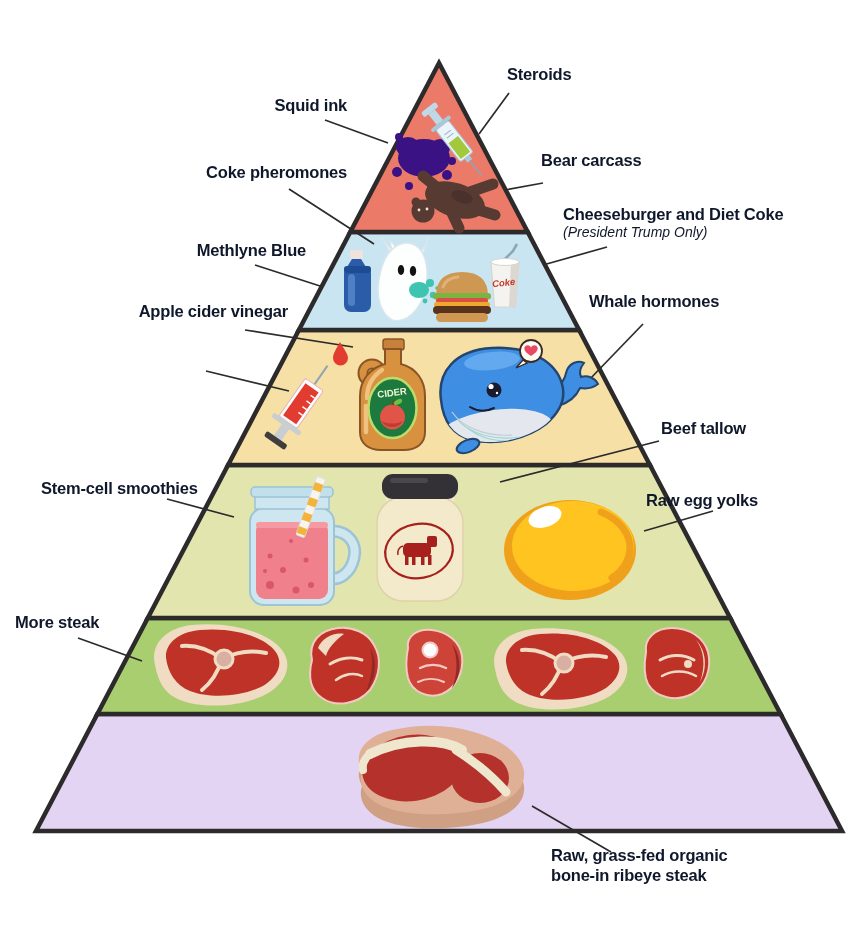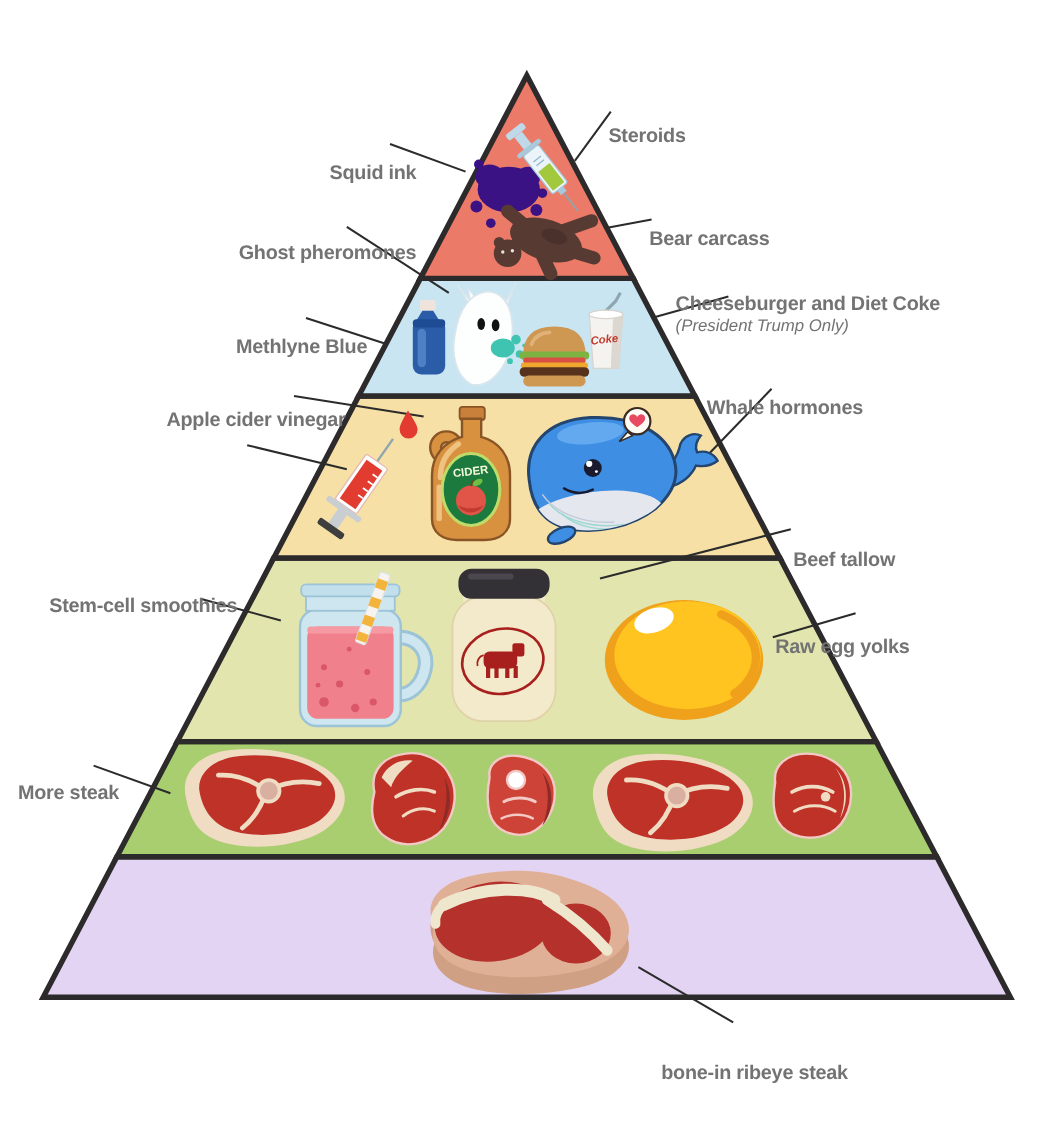--- a/index.html
+++ b/index.html
@@ -1,20 +1,20 @@
 <!DOCTYPE html>
 <html><head>
 <meta charset="utf-8">
 <style>
   html,body{margin:0;padding:0;background:#ffffff;}
   #stage{position:relative;width:864px;height:950px;background:#ffffff;overflow:hidden;
          font-family:"Liberation Sans",sans-serif;}
   #pyramid-svg{position:absolute;left:0;top:0;}
-  .lbl{position:absolute;font-weight:bold;font-size:16.5px;color:#737373;
-       line-height:1.24;white-space:nowrap;letter-spacing:-0.2px;margin-top:39px;}
+  .lbl{position:absolute;font-weight:bold;font-size:16.5px;color:#0f172a;
+       line-height:1.24;white-space:nowrap;letter-spacing:-0.2px;}
   .lbl.right{text-align:right;}
   .sub{font-size:14px;font-style:italic;font-weight:400;letter-spacing:0;}
 </style>
 </head>
 <body>
 
 <div id="stage">
 
 <svg id="pyramid-svg" width="864" height="950" viewBox="0 0 864 950">
 
@@ -319,29 +319,30 @@
       <path d="M 370 754 C 402 738 442 738 462 750" stroke-width="10"></path>
       <path d="M 456 750 C 472 760 492 776 506 792" stroke-width="9"></path>
       <path d="M 370 754 C 365 758 362 764 363 770" stroke-width="8"></path>
     </g>
   </g>
 </svg>
 
 <div class="lbl" style="left:507px;top:64px;"><span>Steroids</span></div>
 <div class="lbl right" style="right:517px;top:95px;text-align:center;"><span>Squid ink</span></div>
 <div class="lbl" style="left:541px;top:150px;"><span>Bear carcass</span></div>
-<div class="lbl right" style="right:517px;top:162px;"><span>Ghost pheromones</span></div>
+<div class="lbl right" style="right:517px;top:162px;"><span>Coke pheromones</span></div>
 <div class="lbl" style="left:563px;top:204px;">
   <div>Cheeseburger and Diet Coke</div>
   <div class="sub">(President Trump Only)</div>
 </div>
 <div class="lbl right" style="right:558px;top:240px;"><span>Methlyne Blue</span></div>
 <div class="lbl right" style="right:576px;top:301px;"><span>Apple cider vinegar</span></div>
 <div class="lbl" style="left:589px;top:291px;"><span>Whale hormones</span></div>
 <div class="lbl" style="left:661px;top:418px;"><span>Beef tallow</span></div>
-<div class="lbl" style="left:41px;top:456px;"><span>Stem-cell smoothies</span></div>
+<div class="lbl" style="left:41px;top:478px;"><span>Stem-cell smoothies</span></div>
 <div class="lbl" style="left:646px;top:490px;"><span>Raw egg yolks</span></div>
 <div class="lbl" style="left:15px;top:612px;"><span>More steak</span></div>
 <div class="lbl" style="left:551px;top:845px;">
+  <div>Raw, grass-fed organic</div>
   <div>bone-in ribeye steak</div>
 </div>
 
 </div>
 
 </body></html>

